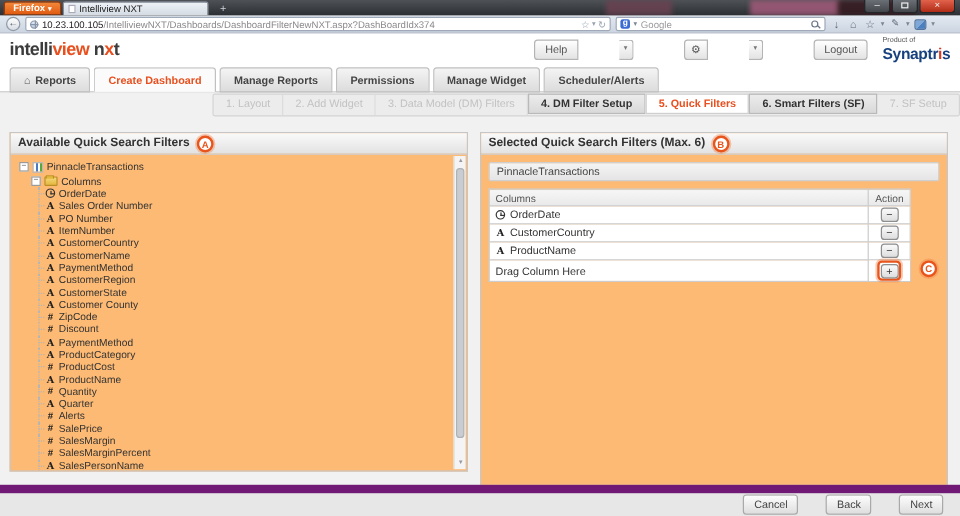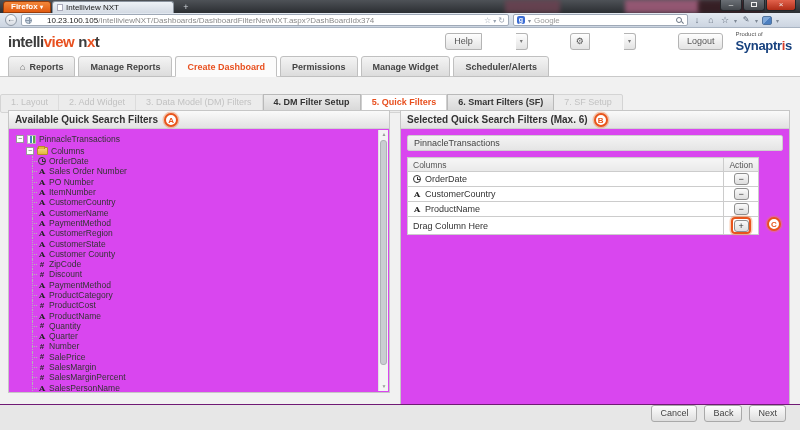--- a/index.html
+++ b/index.html
@@ -45,21 +45,21 @@
     border:1px solid #9fa9b7; border-radius:2px; display:flex; align-items:center;
     padding:0 3px; gap:3px; }
   .globe { width:7px; height:7px; border-radius:50%; border:1px solid #8796a8;
     position:relative; flex:0 0 auto; background:
     linear-gradient(#dfe7f0,#c2cfdd); }
   .globe::after { content:""; position:absolute; left:2.5px; top:-1px; width:1px;
     height:7px; background:#8796a8; }
   .globe::before { content:""; position:absolute; left:-1px; top:2.5px; width:7px;
     height:1px; background:#8796a8; }
   #url-text { font-size:8px; color:#8a8a8a; white-space:nowrap; overflow:hidden;
-    flex:1 1 auto;margin-left:12px; }
+    flex:1 1 auto; }
   #url-text b { color:#222; font-weight:normal; }
   .url-icons { display:flex; align-items:center; gap:2px; color:#98a2b0;
     font-size:8px; flex:0 0 auto; }
   #search-field { flex:0 0 auto; width:175px; height:12px; background:#fff;
     border:1px solid #9fa9b7; border-radius:2px; display:flex; align-items:center;
     padding:0 3px; gap:3px; }
   .gicon { width:8px; height:8px; background:#3a6cd4; border-radius:2px; color:#fff;
     font-size:7px; line-height:8px; text-align:center; font-weight:bold; flex:0 0 auto;}
   #search-text { font-size:8px; color:#9a9a9a; flex:1 1 auto; }
   .mag { position:relative; width:9px; height:9px; flex:0 0 auto; }
@@ -102,33 +102,33 @@
   #tab-bar { position:absolute; left:8px; bottom:-1px; display:flex; gap:3px; }
   .tab { height:21px; padding:0 11px; background:linear-gradient(#f4f4f4,#dcdcdc);
     border:1px solid #c0c0c0; border-radius:3px 3px 0 0; font-size:9px; color:#444;
     font-weight:bold; display:flex; align-items:center; gap:4px; }
   .tab.active { background:#fbfbfb; color:#e8501f; border-bottom-color:#fbfbfb; }
   .tab-home { font-size:9px; color:#555; }
 
   
   #main { position:absolute; left:0; top:78px; width:800px; height:326px;
     background:#f1f1f1; }
-  #steps { display:flex; justify-content:flex-start; margin-top:16px; }
+  #steps { display:flex; justify-content:flex-end; margin-top:0; }
   #steps-inner { display:flex; border:1px solid #d4d4d4; background:#ececec;
     border-radius:2px; }
   .step { height:17px; line-height:15px; padding:0 10px; font-size:9px;
     color:#c2c2c2; border-right:1px solid #dcdcdc; white-space:nowrap; }
   .step:last-child { border-right:none; }
   .step.enabled { background:linear-gradient(#ececec,#d9d9d9); color:#333;
     font-weight:bold; border:1px solid #b9b9b9; margin:-1px 0; }
   .step.active { background:#fff; color:#e8501f; font-weight:bold;
     border:1px solid #cfcfcf; margin:-1px 0; }
 
   
-  .panel { position:absolute; background:#d946ef; border:1px solid #c6c6c6; }
+  .panel { position:absolute; background:#fdba74; border:1px solid #c6c6c6; }
   #left-panel { left:8px; top:32px; width:382px; height:283px; }
   #right-panel { left:400px; top:32px; width:390px; height:310px; }
   .panel-header { height:18px; background:linear-gradient(#fafafa,#e2e2e2);
     border-bottom:1px solid #cfcfcf; display:flex; align-items:center;
     padding:0 6px; gap:6px; }
   .panel-title { font-size:10px; font-weight:bold; color:#333; }
   .badge { display:inline-block; width:14px; height:14px; border-radius:50%;
     border:2px solid #e8551c; background:#fff; color:#e8551c; font-size:8px;
     font-weight:bold; line-height:11px; text-align:center;
     box-shadow:0 0 0 1.5px rgba(240,130,70,.4); }
@@ -195,22 +195,22 @@
     border-radius:3px; font-size:9px; line-height:10px; color:#333;
     text-align:center; }
   .drag-row td { height:17px; }
   .plus-wrap { display:inline-block; border:2px solid #e8551c; border-radius:4px;
     padding:0.5px; line-height:0; box-shadow:0 0 0 1.5px rgba(240,130,70,.4); }
   .c-badge { position:absolute; right:-23px; top:50%; margin-top:-9px; }
   .posrel { position:relative; }
 
   
   #footer { position:absolute; left:0; top:404px; width:800px; height:26px;
-    background:#e7e7e7; border-top:1px solid #701a75; display:flex;
-    justify-content:flex-end; gap:7px; padding-right:14px; }
+    background:#e7e7e7; border-top:7px solid #701a75; display:flex;
+    align-items:center; justify-content:flex-end; gap:23px; padding-right:14px; }
   .fbtn { height:17px; min-width:36px; padding:0 8px;
     background:linear-gradient(#fdfdfd,#dedede); border:1px solid #a9a9a9;
     border-radius:3px; font-size:9px; color:#444; line-height:15px;
     text-align:center; }
 </style>
 </head>
 <body>
 
 <div id="stage">
 
@@ -276,25 +276,25 @@
       </span>
     </div>
   </div>
 
   <div id="tabbar-wrap">
     <div id="tab-bar">
         <div class="tab">
           <span class="tab-home">⌂</span>
           <span>Reports</span>
         </div>
+        <div class="tab active">
+          <span>Create Dashboard</span>
+        </div>
         <div class="tab">
           <span>Manage Reports</span>
-        </div>
-        <div class="tab active">
-          <span>Create Dashboard</span>
         </div>
         <div class="tab">
           <span>Permissions</span>
         </div>
         <div class="tab">
           <span>Manage Widget</span>
         </div>
         <div class="tab">
           <span>Scheduler/Alerts</span>
         </div>
@@ -397,21 +397,21 @@
           <div class="trow item">
             <span class="h-ico">#</span>
             <span>Quantity</span>
           </div>
           <div class="trow item">
             <span class="a-ico">A</span>
             <span>Quarter</span>
           </div>
           <div class="trow item">
             <span class="h-ico">#</span>
-            <span>Number</span>
+            <span>Alerts</span>
           </div>
           <div class="trow item">
             <span class="h-ico">#</span>
             <span>SalePrice</span>
           </div>
           <div class="trow item">
             <span class="h-ico">#</span>
             <span>SalesMargin</span>
           </div>
           <div class="trow item">

